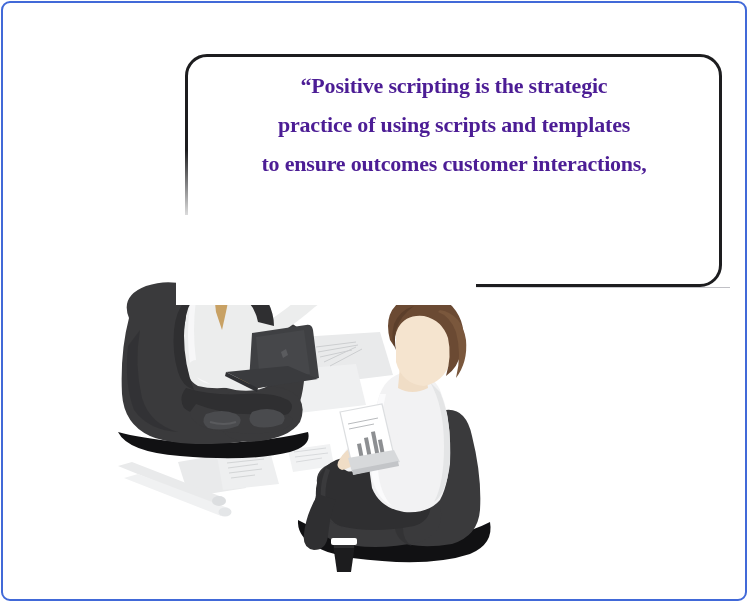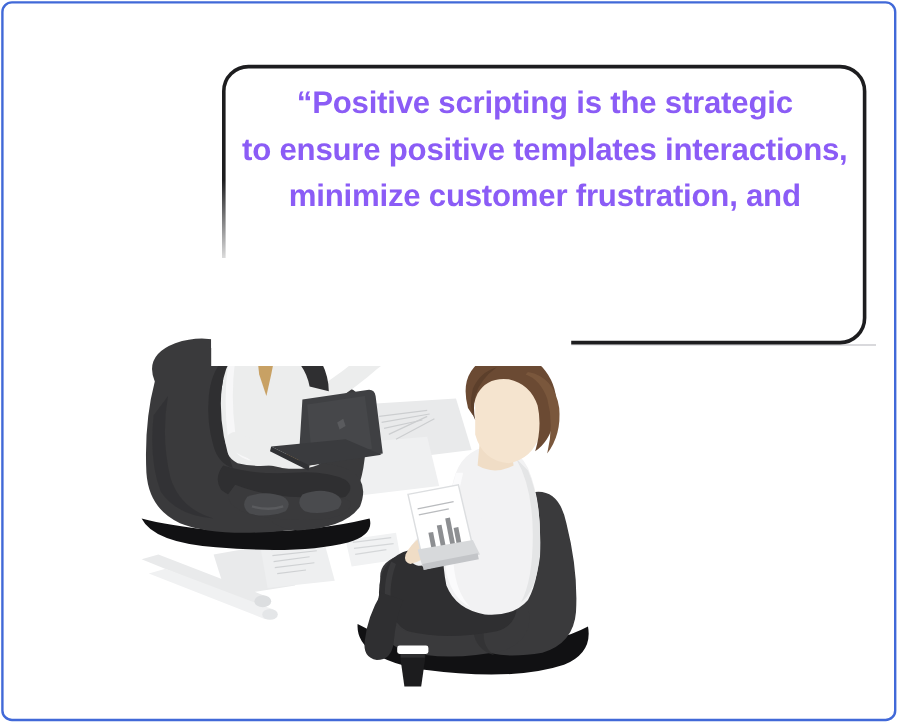--- a/index.html
+++ b/index.html
@@ -82,24 +82,24 @@
     z-index: 19;
   }
 
   #quote-text {
     position: absolute;
     left: 198px;
     top: 66px;
     width: 512px;
     z-index: 22;
     text-align: center;
-    color: #8b5cf6;
-    font-family: Liberation Sans, sans-serif;
+    color: #4c1d95;
+    font-family: Liberation Serif, serif;
     font-weight: bold;
-    font-size: 26px;
+    font-size: 22px;
     line-height: 39px;
     letter-spacing: -0.2px;
   }
   #quote-text .ql { white-space: pre; }
 
   
   #illustration {
     position: absolute;
     left: 0;
     top: 0;
@@ -113,22 +113,22 @@
 <body>
 
 <div id="page">
 
   <div id="bubble-baseline"></div>
 
   <div id="quote-bubble"></div>
 
   <div id="quote-text">
     <div class="ql">“Positive scripting is the strategic</div>
-    <div class="ql">to ensure positive templates interactions,</div>
-    <div class="ql">minimize customer frustration, and</div>
+    <div class="ql">practice of using scripts and templates</div>
+    <div class="ql">to ensure outcomes customer interactions,</div>
   </div>
 
   <div id="bubble-fade"></div>
   <div id="bubble-fade2"></div>
 
   <div id="illustration">
     <svg width="750" height="604" viewBox="0 0 750 604" xmlns="http://www.w3.org/2000/svg">
 
       <g>
 

